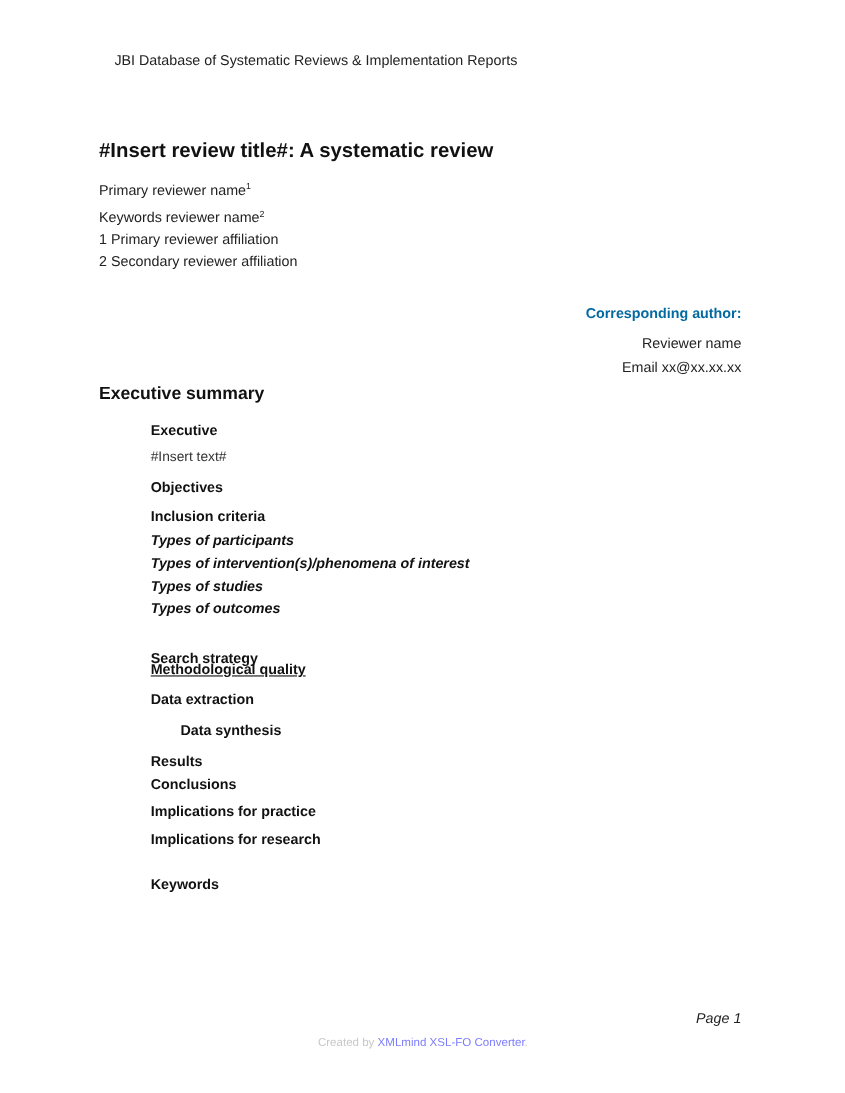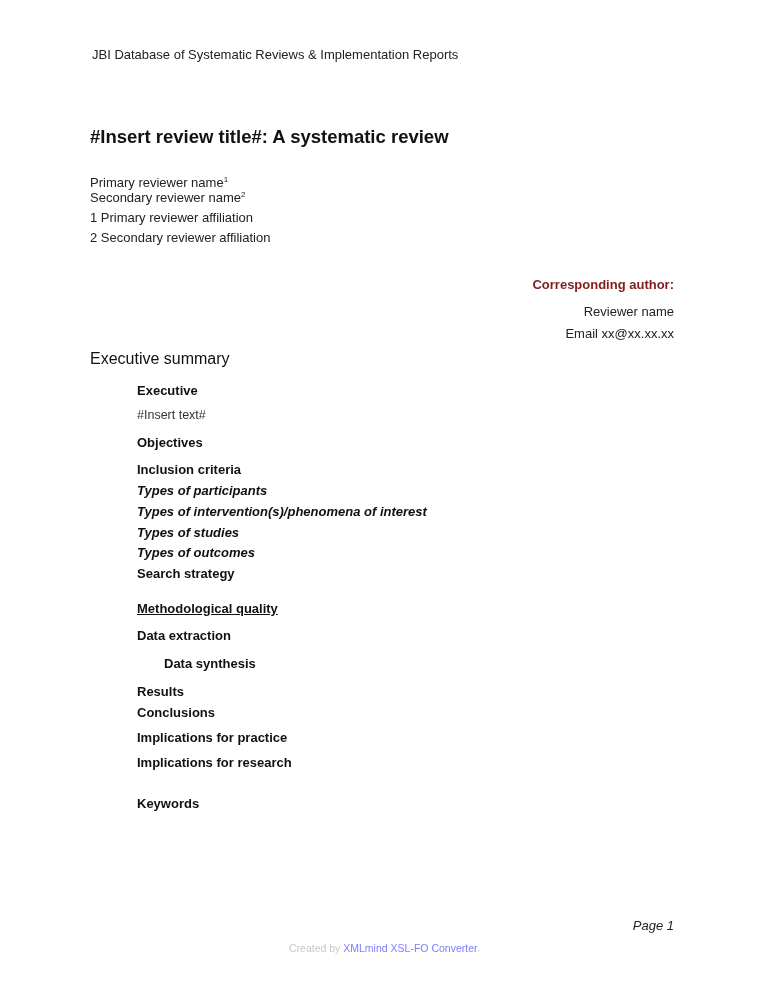--- a/index.html
+++ b/index.html
@@ -1,63 +1,63 @@
 <!DOCTYPE html>
 <html><head>
   <meta charset="utf-8">
   <style>
     html, body { margin: 0; padding: 0; background: #ffffff; }
     body {
       width: 768px; height: 994px; position: relative; overflow: hidden;
       font-family: "Liberation Sans", sans-serif; color: #1a1a1a;
     }
     .abs { position: absolute; white-space: nowrap; }
-    .running-header { left: 92px; top: 47px; font-size: 13px; color: #222; }
+    .running-header { left: 104px; top: 47px; font-size: 13px; color: #222; }
     .doc-title { left: 90px; top: 126px; font-size: 18.5px; font-weight: bold; color: #111; }
     .author { left: 90px; font-size: 13px; color: #222; }
     .author sup { font-size: 8px; vertical-align: 5px; }
     .affil { left: 90px; font-size: 13px; color: #222; }
-    .corr-label { right: 94px; top: 277px; font-size: 13px; font-weight: bold; color: #7f1d1d; }
+    .corr-label { right: 94px; top: 277px; font-size: 13px; font-weight: bold; color: #0369a1; }
     .corr-line { right: 94px; font-size: 13px; color: #222; }
-    .section-title { left: 90px; top: 350px; font-size: 16px; font-weight: normal; color: #111; }
+    .section-title { left: 90px; top: 350px; font-size: 16px; font-weight: bold; color: #111; }
     .sub { left: 137px; font-size: 13px; font-weight: bold; color: #111; }
     .sub.italic { font-style: italic; }
     .body-text { left: 137px; font-size: 12.5px; color: #333; }
     .page-num { right: 94px; top: 918px; font-size: 13px; font-style: italic; color: #222; }
     .footer { left: 289px; top: 942px; font-size: 10.5px; color: #c8c8c8; }
     .footer a { color: #7d7dff; text-decoration: none; }
   </style>
 </head>
 <body>
 
 <div class="abs running-header">JBI Database of Systematic Reviews &amp; Implementation Reports</div>
 
 <div class="abs doc-title">#Insert review title#: A systematic review</div>
 
-<div class="abs author" style="top:165px;margin-top:10px;"><span>Primary reviewer name</span><sup>1</sup></div>
-<div class="abs author" style="top:190px;"><span>Secondary reviewer name</span><sup>2</sup></div>
+<div class="abs author" style="top:165px;"><span>Primary reviewer name</span><sup>1</sup></div>
+<div class="abs author" style="top:190px;"><span>Keywords reviewer name</span><sup>2</sup></div>
 <div class="abs affil" style="top:210px;">1 Primary reviewer affiliation</div>
 <div class="abs affil" style="top:230px;">2 Secondary reviewer affiliation</div>
 
 <div class="abs corr-label">Corresponding author:</div>
 <div class="abs corr-line" style="top:304px;margin-left:32px;">Reviewer name</div>
 <div class="abs corr-line" style="top:326px;">Email xx@xx.xx.xx</div>
 
 <div class="abs section-title">Executive summary</div>
 
 <div class="abs sub" style="top:383px;">Executive</div>
 <div class="abs body-text" style="top:408px;">#Insert text#</div>
 <div class="abs sub" style="top:435px;">Objectives</div>
 <div class="abs sub" style="top:462px;">Inclusion criteria</div>
 <div class="abs sub italic" style="top:483px;">Types of participants</div>
 <div class="abs sub italic" style="top:504px;">Types of intervention(s)/phenomena of interest</div>
 <div class="abs sub italic" style="top:525px;">Types of studies</div>
 <div class="abs sub italic" style="top:545px;">Types of outcomes</div>
 
-<div class="abs sub" style="top:566px;">Search strategy</div>
+<div class="abs sub" style="top:591px;">Search strategy</div>
 <div class="abs sub" style="top:601px;text-decoration:underline;">Methodological quality</div>
 <div class="abs sub" style="top:628px;">Data extraction</div>
 <div class="abs sub" style="top:656px;padding-left:27px;">Data synthesis</div>
 <div class="abs sub" style="top:684px;">Results</div>
 <div class="abs sub" style="top:705px;">Conclusions</div>
 <div class="abs sub" style="top:730px;">Implications for practice</div>
 <div class="abs sub" style="top:755px;">Implications for research</div>
 <div class="abs sub" style="top:796px;">Keywords</div>
 
 <div class="abs page-num">Page  1</div>

